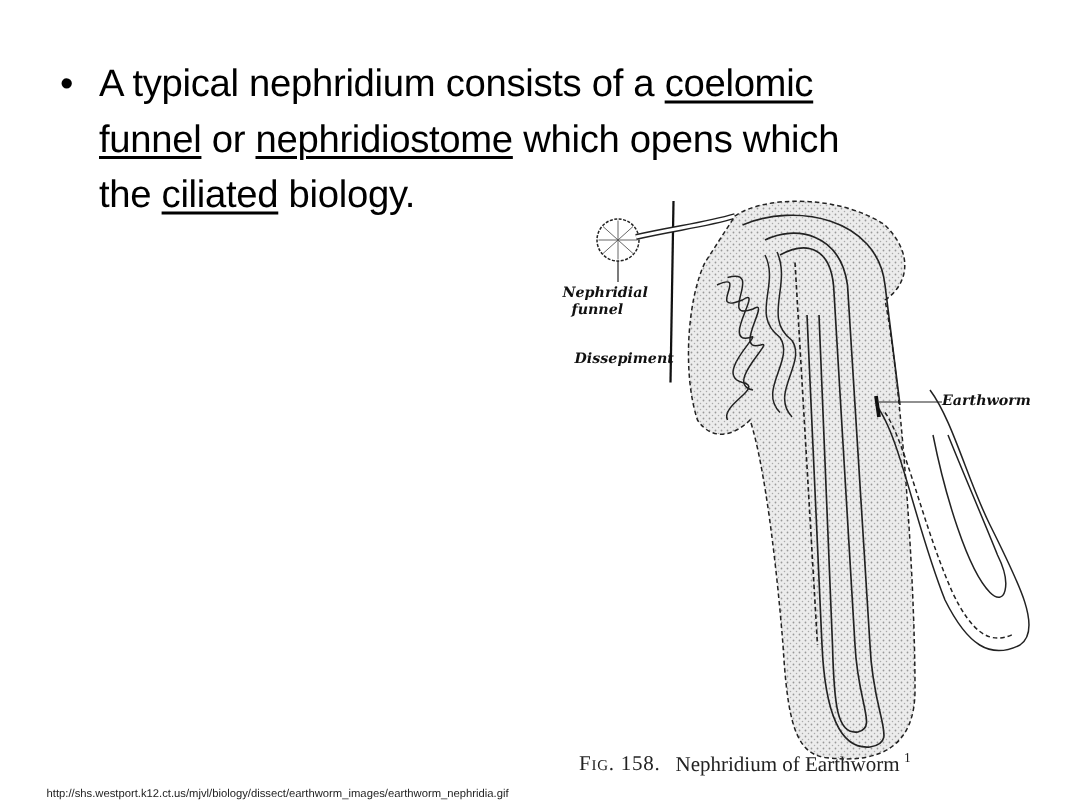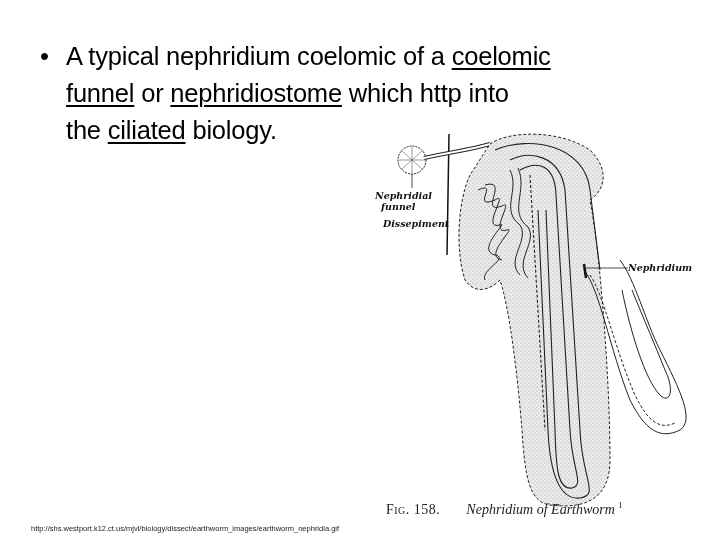--- a/index.html
+++ b/index.html
@@ -5,33 +5,33 @@
     html, body { margin: 0; padding: 0; background: #ffffff; }
     body { width: 720px; height: 540px; position: relative; overflow: hidden; font-family: "Liberation Sans", sans-serif; color: #000; }
     .bullet-block { position: absolute; left: 40px; top: 38px; width: 640px; font-size: 25.5px; line-height: 37px; letter-spacing: -0.2px; }
     .bullet-row { display: flex; }
     .bullet-dot { width: 26px; flex: 0 0 26px; }
     .bullet-text u { text-decoration: underline; text-underline-offset: 3px; text-decoration-thickness: 2px; }
     .figure { position: absolute; left: 360px; top: 130px; width: 360px; height: 400px; }
     .fig-label { position: absolute; font-family: "DejaVu Serif", serif; font-style: italic; font-weight: bold; font-size: 9.5px; color: #111; }
     .caption { position: absolute; left: 386px; top: 500px; font-family: "Liberation Serif", serif; font-size: 14px; color: #222; white-space: nowrap; }
     .caption .fig-no { font-variant: small-caps; letter-spacing: 0.5px; }
-    .caption .fig-title { font-style: italic; margin-left: 26px; }
+    .caption .fig-title { margin-left: 10px; }
     .caption sup { font-size: 9px; margin-left: 3px; }
     .source { position: absolute; left: 8px; top: 524px; font-size: 7.5px; color: #222; font-family: "Liberation Sans", sans-serif; margin-left: 23px; }
   </style>
 </head>
 <body>
 
 <div class="bullet-block">
   <div class="bullet-row">
     <span class="bullet-dot">•</span>
     <span class="bullet-text">
-      <span>A typical nephridium coelomic of a </span><u>coelomic</u><br>
-      <u>funnel</u><span> or </span><u>nephridiostome</u><span> which http into</span><br>
+      <span>A typical nephridium consists of a </span><u>coelomic</u><br>
+      <u>funnel</u><span> or </span><u>nephridiostome</u><span> which opens which</span><br>
       <span>the </span><u>ciliated</u><span> biology.</span>
     </span>
   </div>
 </div>
 
 <div class="figure">
   <svg width="360" height="400" viewBox="0 0 360 400">
     <defs>
       <pattern id="stip" width="4" height="4" patternUnits="userSpaceOnUse">
         <rect width="4" height="4" fill="#ececec"></rect>
@@ -82,21 +82,21 @@
       <path d="M262 160 C 270 200, 285 250, 300 265 C 310 275, 315 260, 305 240 C 295 215, 282 185, 272 160"></path>
     </g>
 
     <path d="M224 134 L 226 148" stroke="#111" stroke-width="2.5"></path>
     <line x1="226" y1="138" x2="268" y2="138" stroke="#222" stroke-width="0.8"></line>
   </svg>
   <div class="fig-label" style="left:15px; top:60px;">
     <div>Nephridial</div>
     <div style="padding-left:6px;">funnel</div>
   </div>
-  <div class="fig-label" style="left:23px; top:88px;">Dissepiment</div>
-  <div class="fig-label" style="left:268px; top:132px;">Nephridium</div>
+  <div class="fig-label" style="left:23px; top:104px;">Dissepiment</div>
+  <div class="fig-label" style="left:268px; top:132px;">Earthworm</div>
 </div>
 
 <div class="caption">
   <span class="fig-no">Fig. 158.</span><span class="fig-title">Nephridium of Earthworm</span><sup>1</sup>
 </div>
 
 <div class="source">http://shs.westport.k12.ct.us/mjvl/biology/dissect/earthworm_images/earthworm_nephridia.gif</div>
 
 </body></html>

